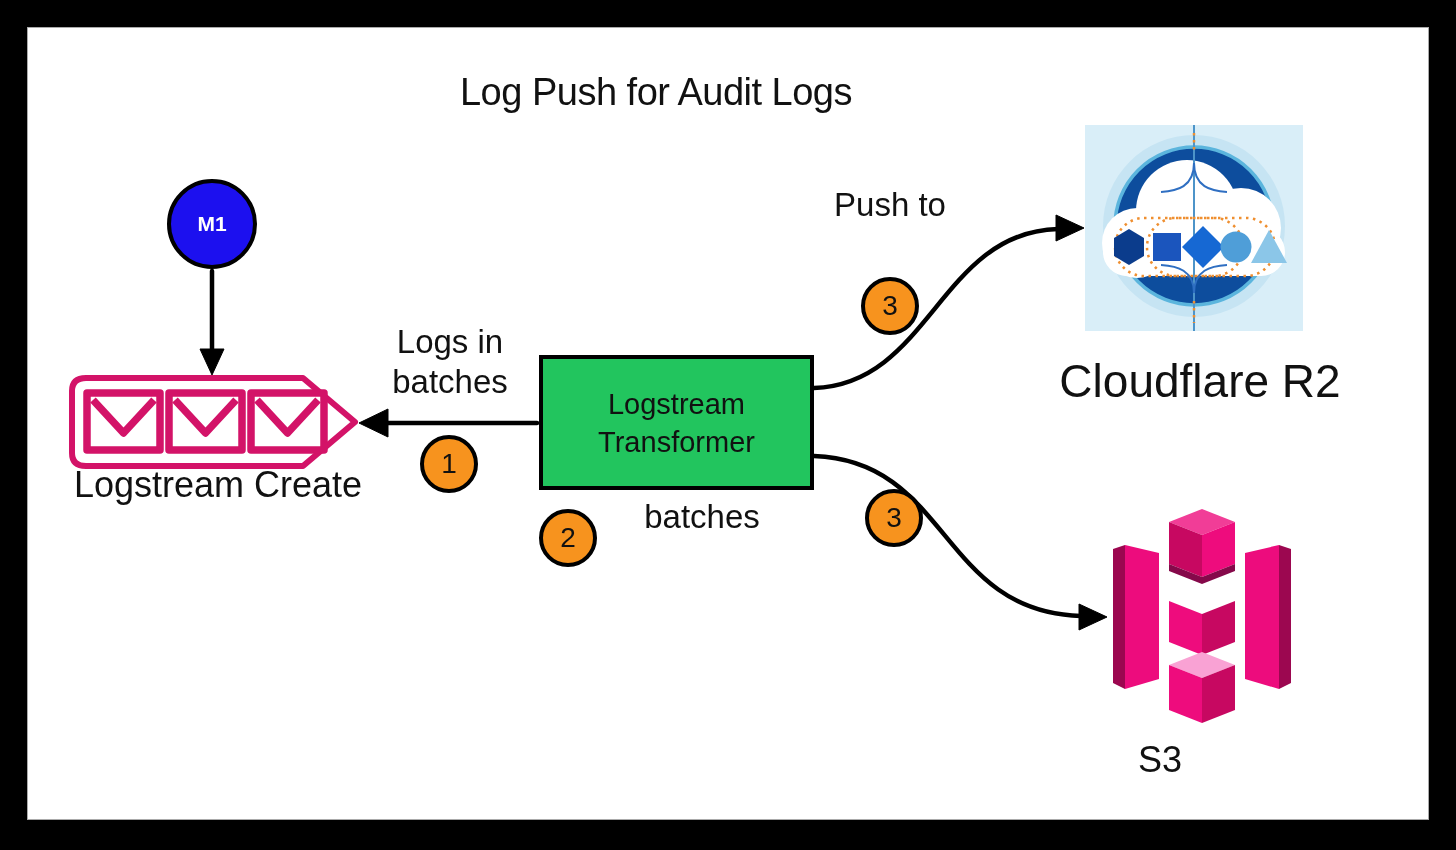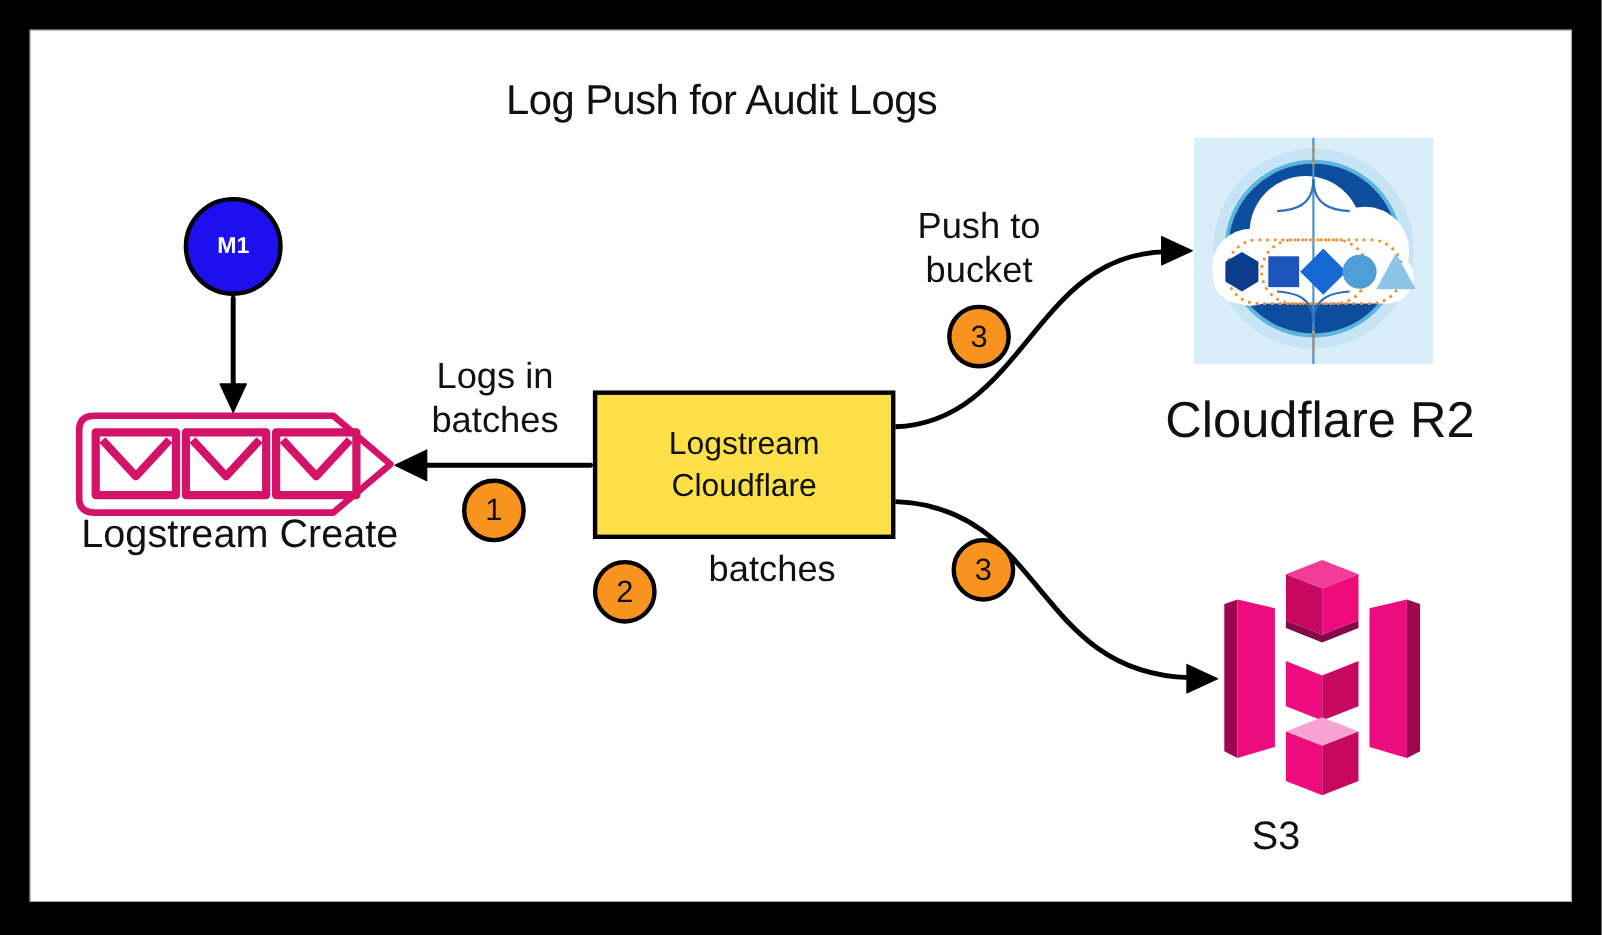--- a/index.html
+++ b/index.html
@@ -35,21 +35,21 @@
     background: #1c10ef;
     border: 4px solid #000;
     border-radius: 50%;
     display: flex; align-items: center; justify-content: center;
     color: #fff; font-weight: bold; font-size: 21px;
   }
   .transformer-box {
     left: 539px; top: 355px;
     width: 275px; height: 135px;
     box-sizing: border-box;
-    background: #fde047;
+    background: #22c55e;
     border: 4px solid #000;
     display: flex; flex-direction: column;
     align-items: center; justify-content: center;
     font-size: 29px; line-height: 38px;
   }
   .badge {
     position: absolute;
     width: 50px; height: 50px;
     background: #f7931e;
     border: 4px solid #000;
@@ -105,41 +105,40 @@
     <g>
       <rect x="191" y="25" width="73" height="57"></rect>
       <path fill="none" d="M 197 32 L 227.5 65 L 258 32"></path>
     </g>
   </g>
 </svg>
 <div class="label auditlog-label">Logstream Create</div>
 
 <div class="abs transformer-box">
   <div>Logstream</div>
-  <div>Cloudflare</div>
+  <div>Transformer</div>
 </div>
 
 <div class="label step-label" style="left:345px; top:322px; width:210px;">
   <div>Logs in</div>
   <div>batches</div>
 </div>
 <div class="badge" style="left:420px; top:435px;">
   <span>1</span>
 </div>
 
 <div class="badge" style="left:539px; top:509px;">
   <span>2</span>
 </div>
 <div class="label step-label" style="left:592px; top:497px; width:220px;">
   <div>batches</div>
 </div>
 
 <div class="label step-label" style="left:790px; top:185px; width:200px;text-align:center;">
   <div>Push to</div>
-  <div>bucket</div>
 </div>
 <div class="badge" style="left:861px; top:277px;">
   <span>3</span>
 </div>
 
 <div class="badge" style="left:865px; top:489px;">
   <span>3</span>
 </div>
 
 <svg class="abs" style="left:1085px; top:125px;" width="218" height="206" viewBox="0 0 218 206">

